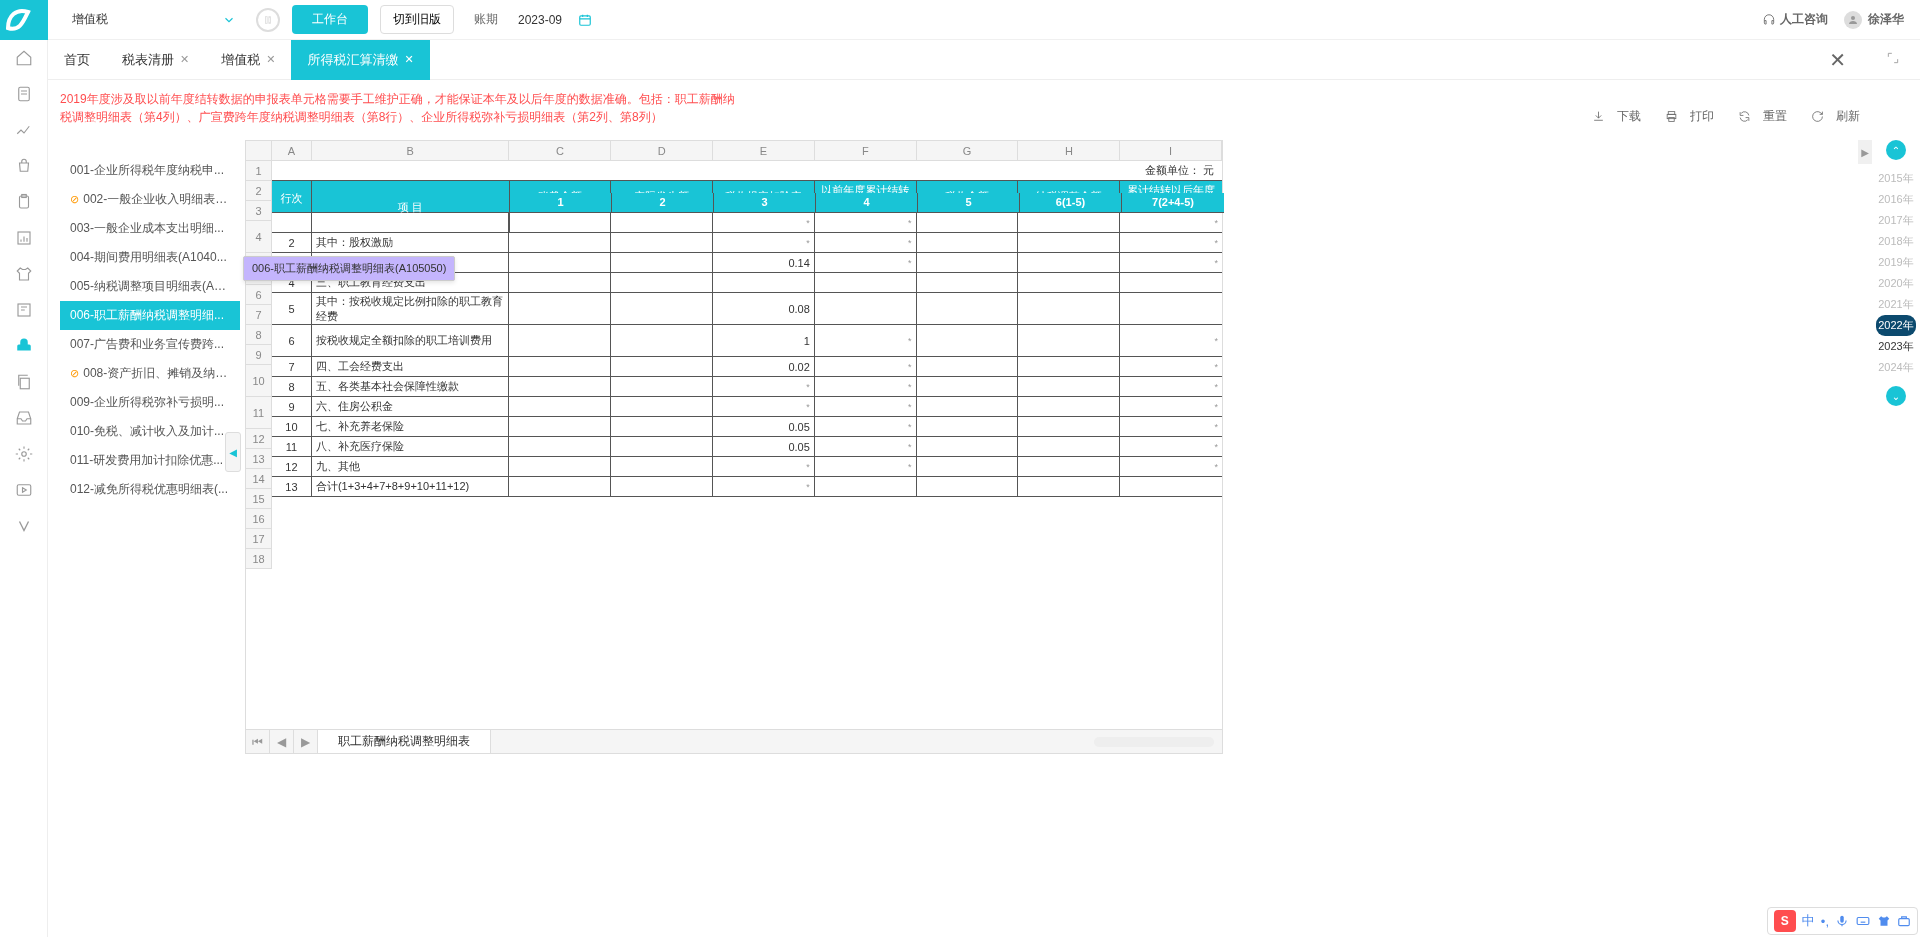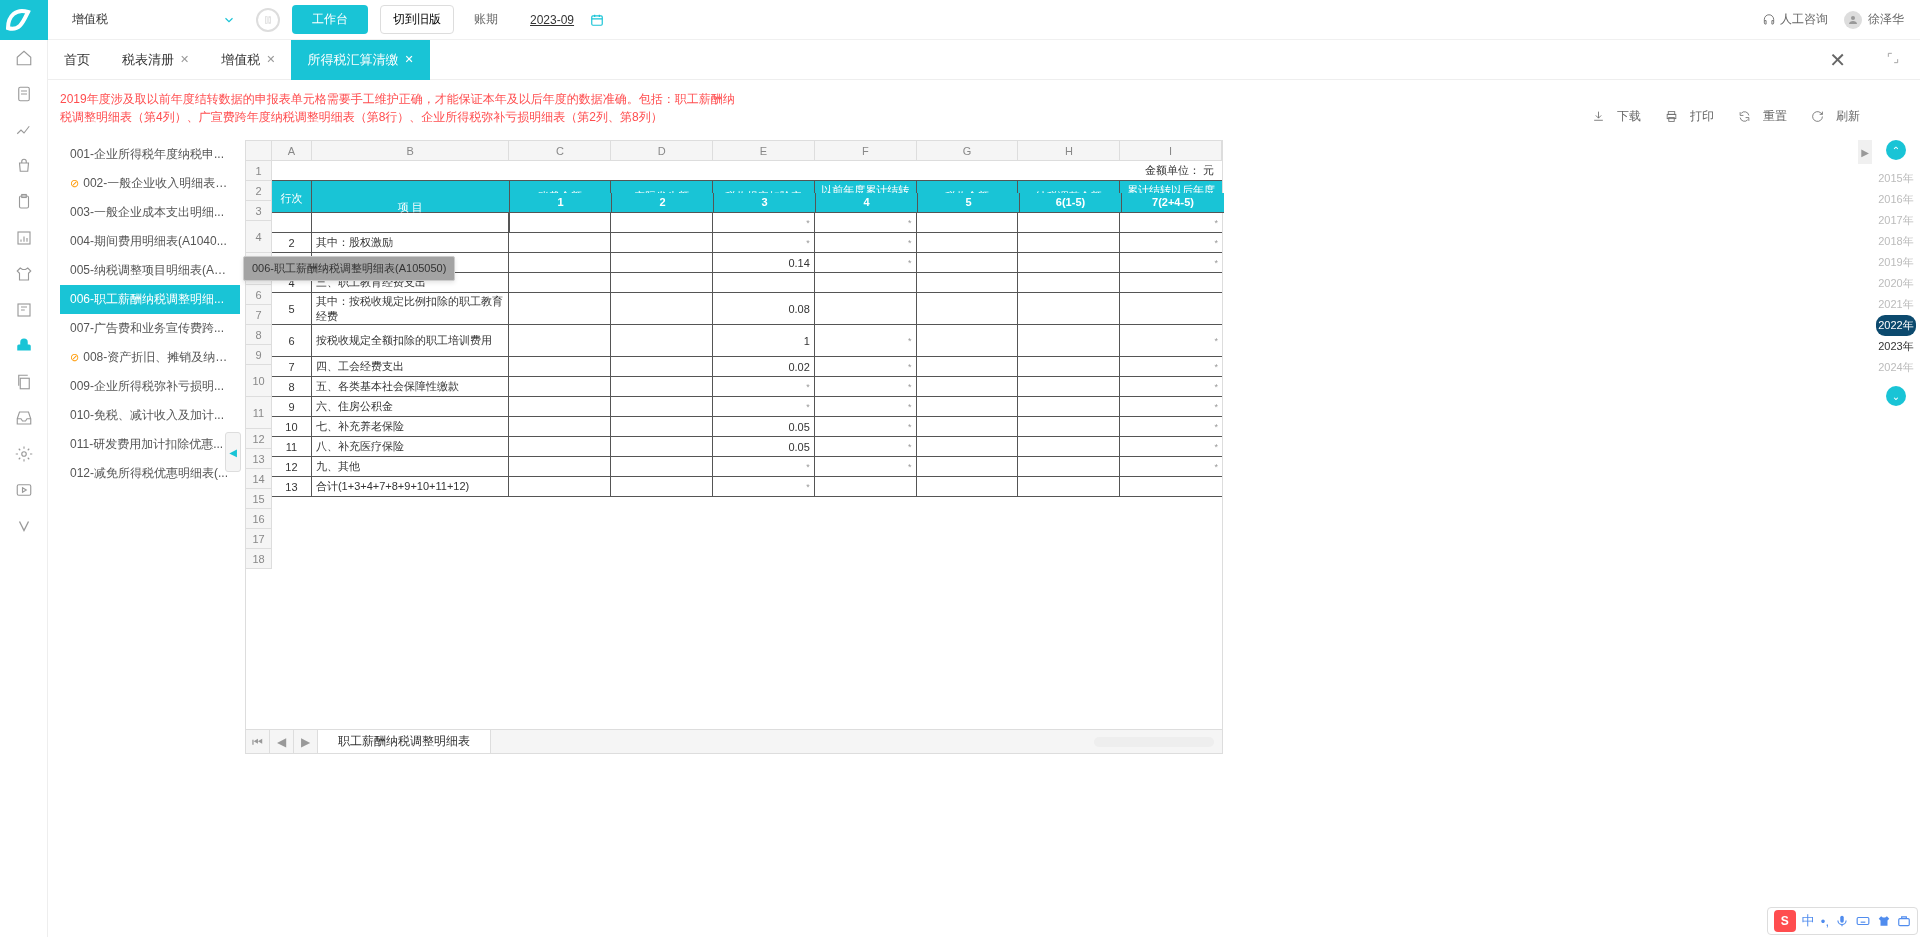--- a/index.html
+++ b/index.html
@@ -11,46 +11,46 @@
 .nav-icon.active { color: #19c4d6; }
 .nav-icon svg { width: 18px; height: 18px; }
 
 .top-bar { position: absolute; left: 48px; top: 0; right: 0; height: 40px; display: flex; align-items: center; padding: 0 16px; gap: 12px; border-bottom: 1px solid #f0f0f0; }
 .dropdown { display: flex; align-items: center; gap: 4px; padding: 4px 8px; cursor: pointer; min-width: 180px; }
 .chevron-down { color: #19c4d6; }
 .circle-play { width: 24px; height: 24px; border: 2px solid #ddd; border-radius: 50%; display: flex; align-items: center; justify-content: center; color: #ddd; }
 .btn-primary { background: #19c4d6; color: #fff; border: none; padding: 6px 20px; border-radius: 4px; cursor: pointer; font-size: 12px; }
 .btn-outline { background: #fff; border: 1px solid #ddd; padding: 5px 12px; border-radius: 4px; cursor: pointer; font-size: 12px; }
 .period-label { color: #666; margin-left: 8px; }
-.period-val { color: #333; margin-left: 20px; text-decoration: underline; }
+.period-val { color: #333; margin-left: 8px; }
 .cal-icon { color: #19c4d6; margin-left: 4px; }
-.top-right { margin-left: auto; display: flex; align-items: center; gap: 16px; color: #666; }
+.top-right { margin-left: auto; display: flex; align-items: center; gap: 16px; color: #666; font-weight: bold; }
 .avatar { width: 18px; height: 18px; border-radius: 50%; background: #ddd; display: inline-flex; align-items: center; justify-content: center; }
 
 .tabs-bar { position: absolute; left: 48px; top: 40px; right: 0; height: 40px; display: flex; align-items: center; border-bottom: 1px solid #eee; }
 .tab { padding: 0 16px; height: 40px; display: flex; align-items: center; gap: 6px; cursor: pointer; font-size: 13px; }
 .tab .close { color: #999; font-size: 11px; }
 .tab.active { background: #19c4d6; color: #fff; text-align: center; }
 .tab.active .close { color: #fff; }
 .big-close { margin-left: auto; padding: 0 20px; font-size: 20px; color: #666; cursor: pointer; }
 .expand-icon { padding: 0 20px; color: #999; cursor: pointer; }
 
 .warn-banner { position: absolute; left: 60px; top: 90px; width: 680px; color: #ff4d4f; font-size: 12px; line-height: 18px; }
 
 .toolbar { position: absolute; right: 60px; top: 108px; display: flex; gap: 24px; color: #666; font-size: 12px; }
 .tool-btn { display: flex; align-items: center; gap: 12px; cursor: pointer; text-align: center; }
 
-.form-list { position: absolute; left: 60px; top: 140px; width: 180px; font-size: 12px; }
+.form-list { position: absolute; left: 60px; top: 156px; width: 180px; font-size: 12px; }
 .form-item { padding: 6px 10px; cursor: pointer; white-space: nowrap; overflow: hidden; text-overflow: ellipsis; color: #555; }
 .form-item.active { background: #19c4d6; color: #fff; }
 .form-item .warn-icon { color: #ff9800; margin-right: 4px; font-size: 11px; }
 
 .collapse-handle { position: absolute; left: 225px; top: 432px; width: 16px; height: 40px; background: #f5f5f5; border: 1px solid #ddd; border-radius: 3px; display: flex; align-items: center; justify-content: center; color: #19c4d6; font-size: 10px; cursor: pointer; }
 
-.tooltip { position: absolute; left: 243px; top: 256px; background: #a3a3a3; border: 1px solid #ccc; padding: 4px 8px; font-size: 11px; z-index: 10; border-radius: 2px; box-shadow: 0 2px 4px rgba(0,0,0,0.1); }
+.tooltip { position: absolute; left: 243px; top: 256px; background: #c4b5fd; border: 1px solid #ccc; padding: 4px 8px; font-size: 11px; z-index: 10; border-radius: 2px; box-shadow: 0 2px 4px rgba(0,0,0,0.1); }
 
 .sheet-area { position: absolute; left: 245px; top: 140px; width: 978px; height: 590px; border: 1px solid #ddd; background: #fff; }
 .col-headers { display: flex; height: 20px; background: #f5f5f5; border-bottom: 1px solid #ddd; font-size: 11px; color: #888; }
 .rowhdr { width: 26px; border-right: 1px solid #ddd; display: flex; align-items: center; justify-content: center; }
 .colh { border-right: 1px solid #ddd; display: flex; align-items: center; justify-content: center; }
 .cA { width: 40px; } .cB { width: 198px; } .cC,.cD,.cE,.cF,.cG,.cH,.cI { width: 102px; }
 .row-nums { position: absolute; left: 0; top: 20px; width: 26px; background: #f5f5f5; }
 .row-num { height: 20px; border-bottom: 1px solid #ddd; border-right: 1px solid #ddd; display: flex; align-items: center; justify-content: center; font-size: 11px; color: #888; }
 .row-num.tall { height: 32px; }
 

